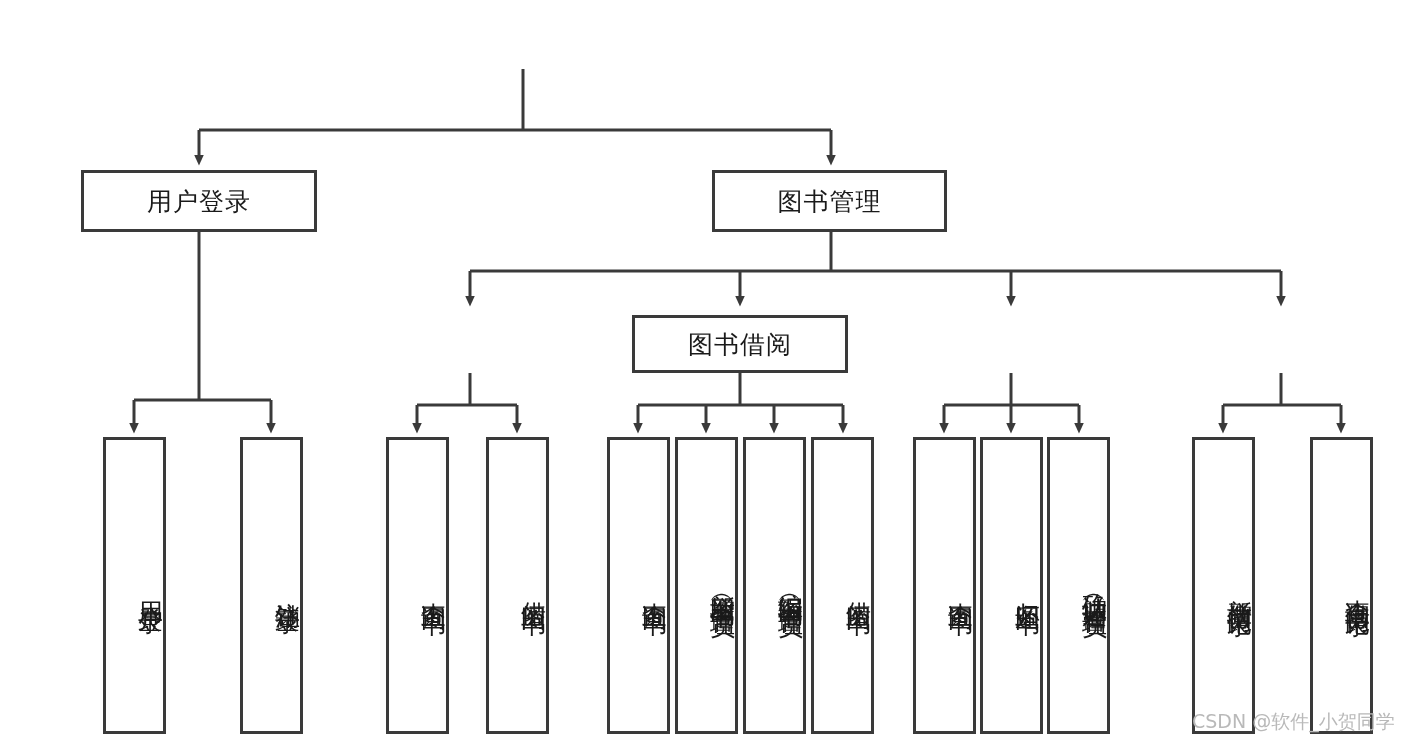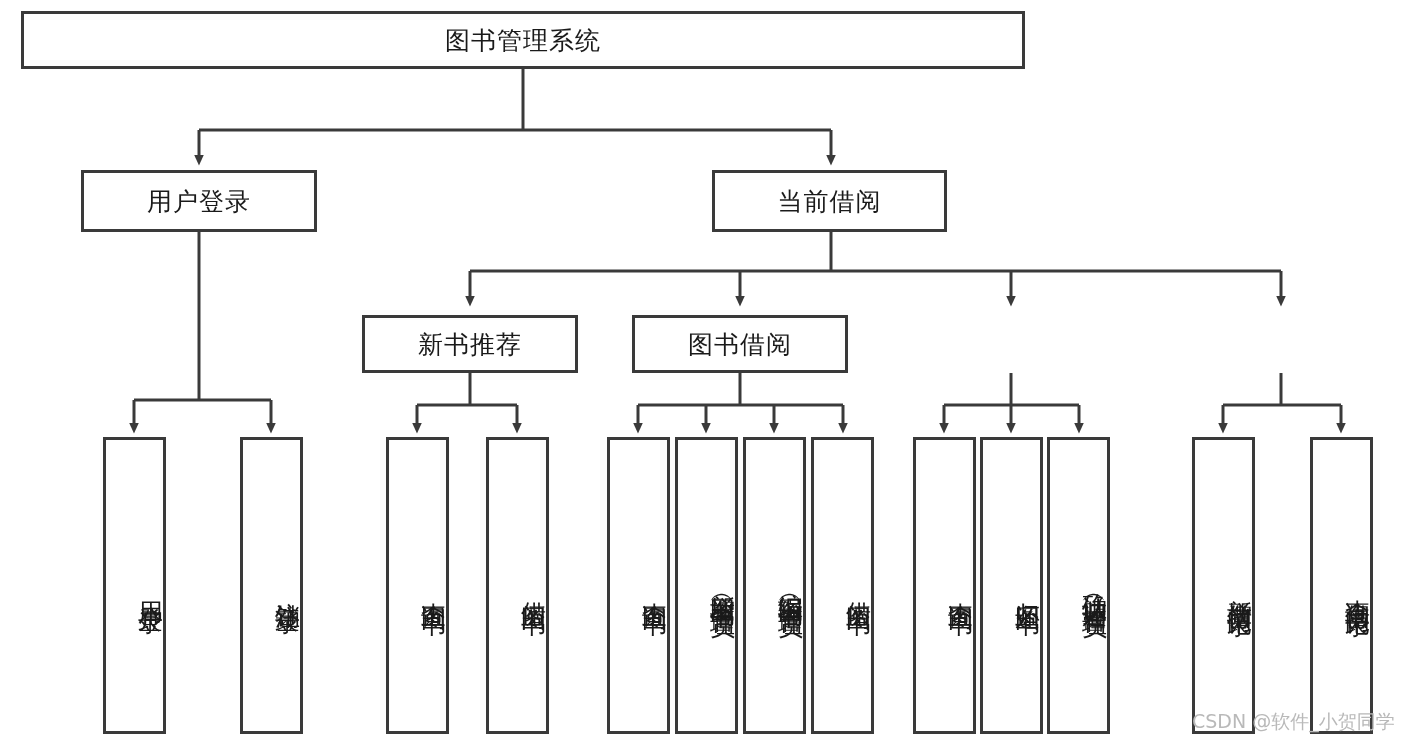--- a/index.html
+++ b/index.html
@@ -112,34 +112,28 @@
       <path d="M1011,405 L1011,424" marker-end="url(#arrow)"></path>
       <path d="M1079,405 L1079,424" marker-end="url(#arrow)"></path>
 
       <path d="M1281,373 L1281,405"></path>
       <path d="M1223,405 L1341,405"></path>
       <path d="M1223,405 L1223,424" marker-end="url(#arrow)"></path>
       <path d="M1341,405 L1341,424" marker-end="url(#arrow)"></path>
     </g>
   </svg>
 
-  <div class="node horiz" style="left:21px; top:11px; width:1004px; height:58px;">
-    <span>图书管理系统</span>
-  </div>
 
   <div class="node horiz" style="left:81px; top:170px; width:236px; height:62px;">
     <span>用户登录</span>
   </div>
   <div class="node horiz" style="left:712px; top:170px; width:235px; height:62px;">
-    <span>当前借阅</span>
+    <span>图书管理</span>
   </div>
 
-  <div class="node horiz" style="left:362px; top:315px; width:216px; height:58px;">
-    <span>新书推荐</span>
-  </div>
   <div class="node horiz" style="left:632px; top:315px; width:216px; height:58px;">
     <span>图书借阅</span>
   </div>
 
   <div class="node vert" style="left:103px; top:437px; width:63px; height:297px;">
     <span class="vtext">用户登录</span>
   </div>
   <div class="node vert" style="left:240px; top:437px; width:63px; height:297px;">
     <span class="vtext">注销登录</span>
   </div>

